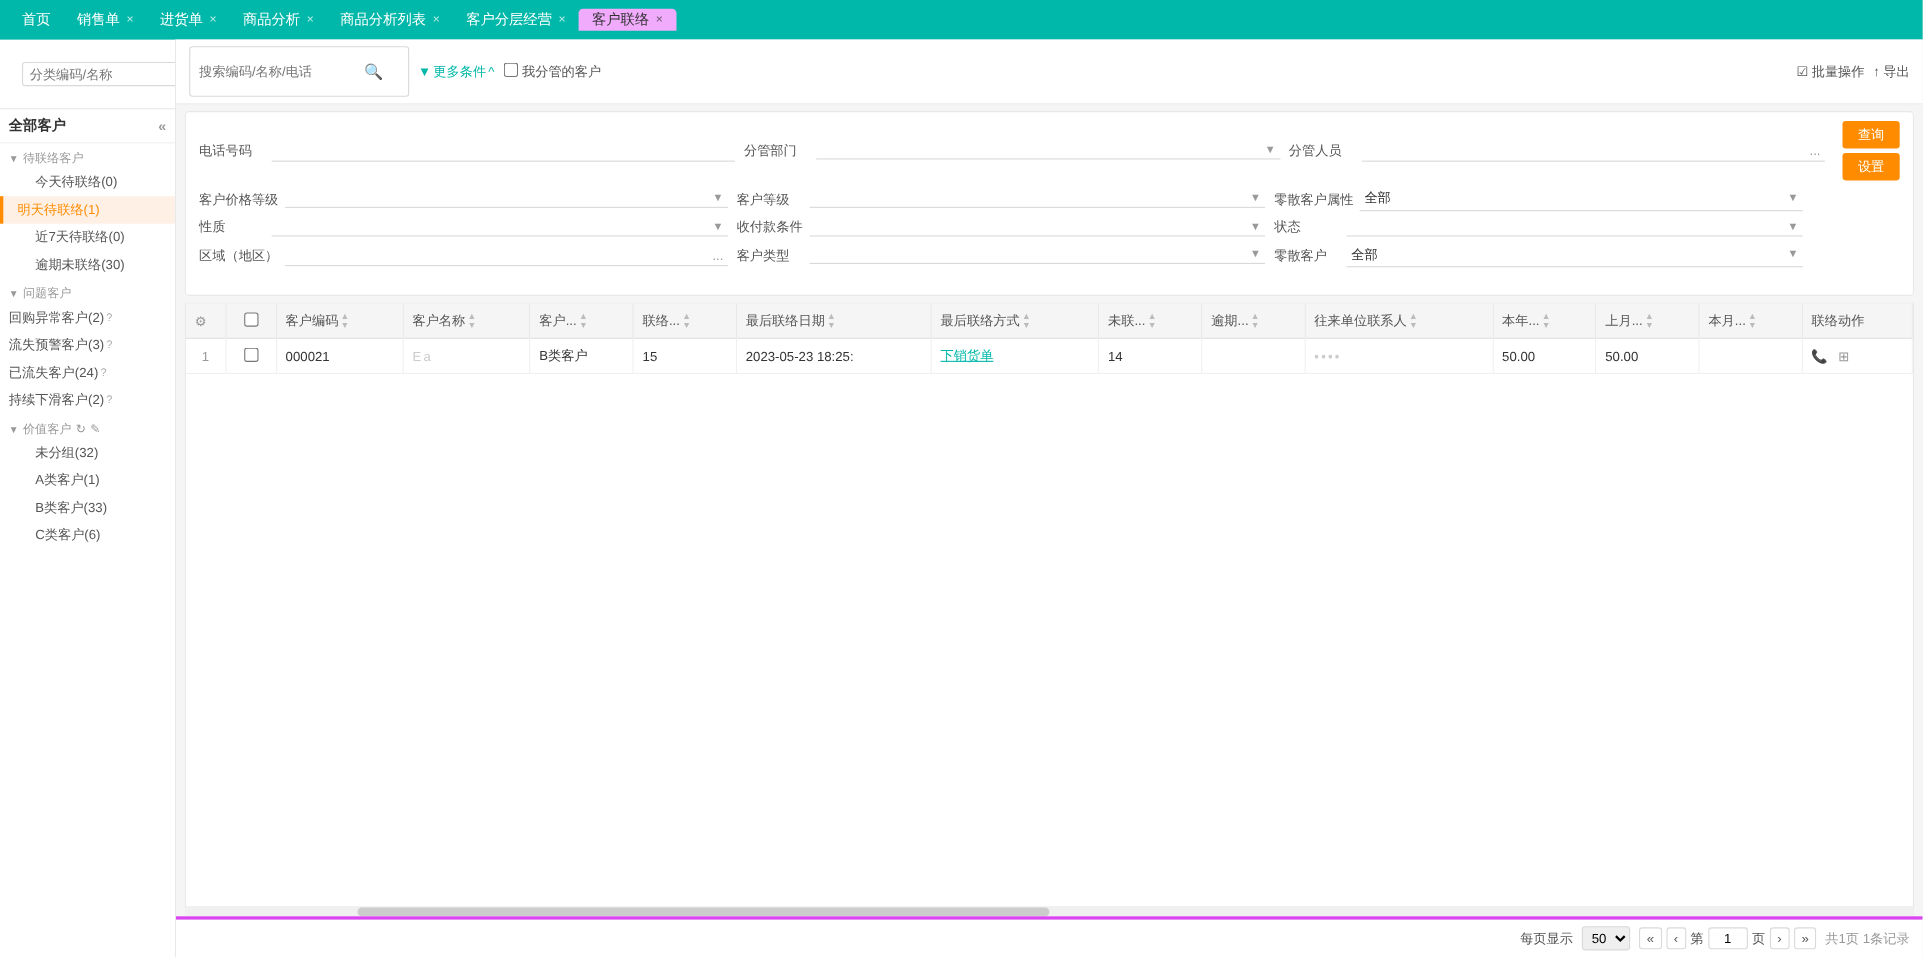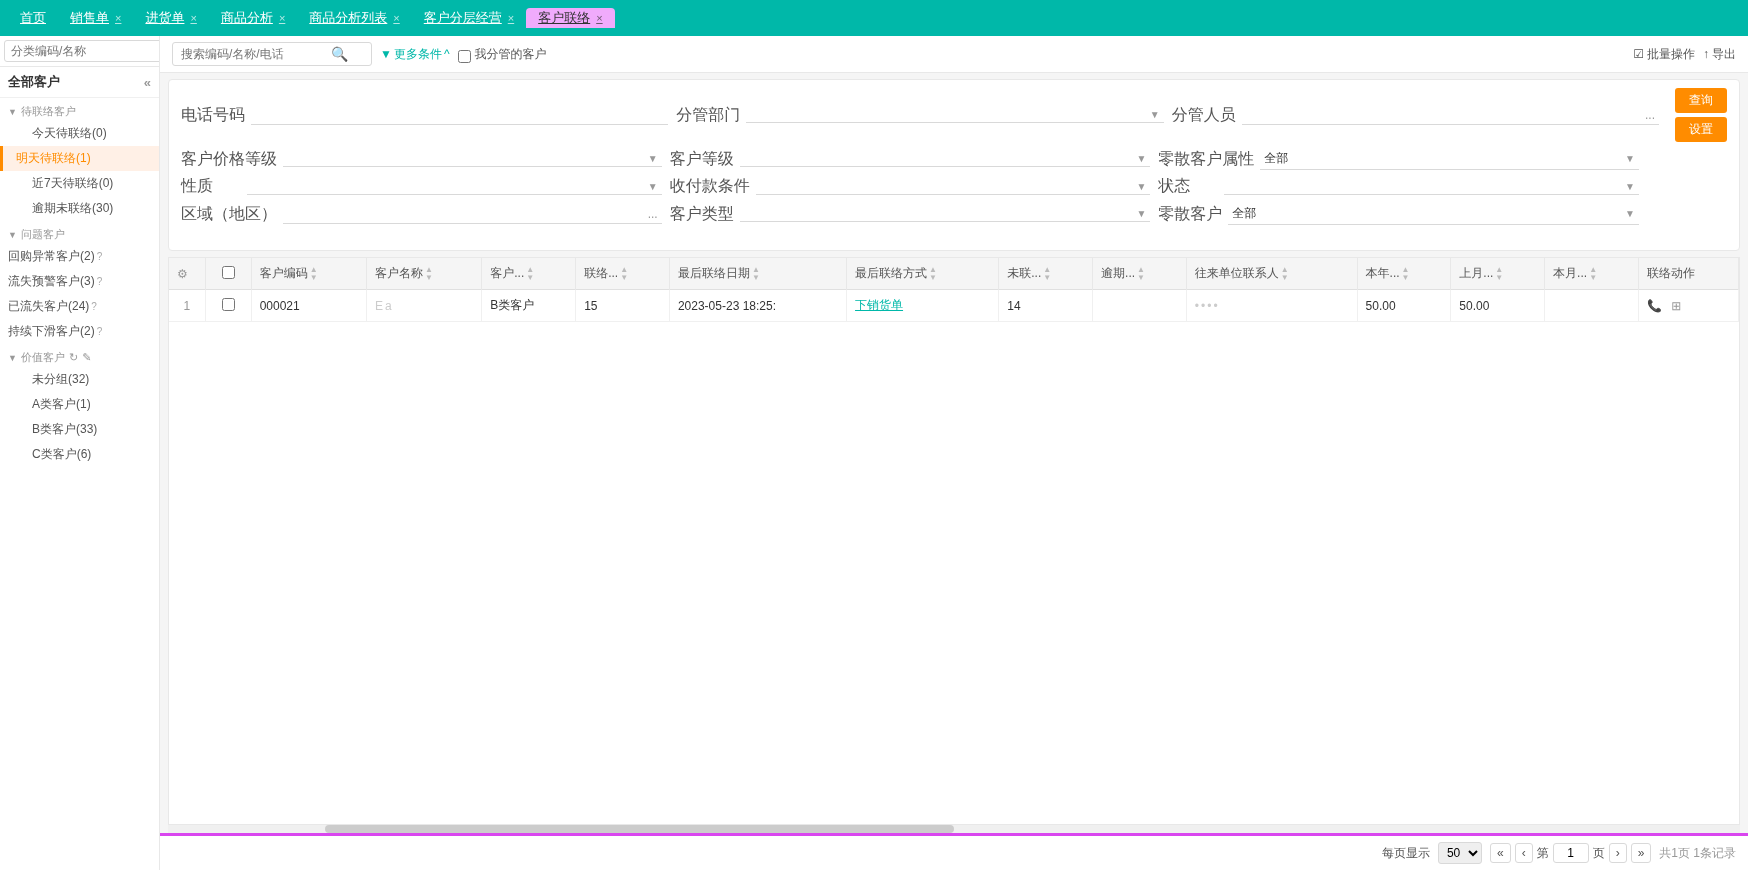--- a/index.html
+++ b/index.html
@@ -1,62 +1,62 @@
 <!DOCTYPE html>
 <html><head>
   <meta charset="utf-8">
   <style>
     * { box-sizing: border-box; margin: 0; padding: 0; }
     body { font-family: 'Microsoft YaHei', Arial, sans-serif; font-size: 12px; color: #333; background: #f5f5f5; overflow: hidden; }
     
     
     .top-nav { background: #00b8a9; height: 36px; display: flex; align-items: center; padding: 0 8px; }
-    .top-nav .nav-item { color: #fff; padding: 0 12px; height: 20px; display: flex; align-items: center; cursor: pointer; font-size: 13px; white-space: nowrap; text-decoration: underline; }
+    .top-nav .nav-item { color: #fff; padding: 0 12px; height: 20px; display: flex; align-items: center; cursor: pointer; font-size: 13px; white-space: nowrap; }
     .top-nav .nav-item.active { background: #f0abfc; color: #333; border-radius: 4px 4px 0 0; }
     .top-nav .nav-item .close-icon { margin-left: 6px; font-size: 11px; opacity: 0.7; }
     
     .main-layout { display: flex; height: calc(100vh - 36px); }
     
     
     .sidebar { width: 160px; background: #fff; border-right: 1px solid #e8e8e8; display: flex; flex-direction: column; overflow-y: auto; flex-shrink: 0; }
-    .sidebar-search { padding: 4px; display: flex; align-items: center; border-bottom: 1px solid #e8e8e8; }
+    .sidebar-search { padding: 20px; display: flex; align-items: center; border-bottom: 1px solid #e8e8e8; }
     .sidebar-search input { flex: 1; border: 1px solid #d9d9d9; border-radius: 3px; padding: 3px 6px; font-size: 12px; }
     
     .sidebar-all-section { padding: 6px 8px; display: flex; align-items: center; justify-content: space-between; font-weight: bold; color: #333; font-size: 13px; border-bottom: 1px solid #f0f0f0; }
     .sidebar-all-section .icons { display: flex; gap: 4px; color: #999; }
     
     .sidebar-group-title { padding: 6px 8px 2px; color: #999; font-size: 11px; display: flex; align-items: center; gap: 4px; }
     .sidebar-group-title::before { content: '▼'; font-size: 9px; }
     
     .sidebar-item { padding: 4px 8px 4px 32px; cursor: pointer; color: #555; font-size: 12px; }
     .sidebar-item.active { background: #fff0e6; color: #ff8c00; border-left: 3px solid #ff8c00; padding-left: 13px; }
     
     .sidebar-item.problem { padding-left: 8px; color: #555; display: flex; align-items: center; gap: 2px; }
     .sidebar-item.problem .help-icon { color: #aaa; font-size: 10px; }
     
     
     .content-area { flex: 1; display: flex; flex-direction: column; overflow: hidden; background: #f5f5f5; }
     
     
     .toolbar { background: #fff; padding: 6px 12px; display: flex; align-items: center; gap: 8px; border-bottom: 1px solid #e8e8e8; }
-    .search-input { display: flex; align-items: center; border: 1px solid #d9d9d9; border-radius: 3px; padding: 3px 8px; width: 200px; background: #fff; }
+    .search-input { display: flex; align-items: center; border: 1px solid #d9d9d9; border-radius: 3px; padding: 14px 8px; width: 200px; background: #fff; }
     .search-input input { border: none; outline: none; font-size: 12px; width: 150px; color: #999; }
     .search-input .search-btn { color: #00b8a9; cursor: pointer; font-size: 14px; }
     .more-filter { color: #00b8a9; display: flex; align-items: center; gap: 2px; cursor: pointer; font-size: 12px; }
-    .my-customers { display: flex; align-items: flex-end; gap: 4px; cursor: pointer; color: #555; font-size: 12px; }
+    .my-customers { display: flex; align-items: flex-start; gap: 4px; cursor: pointer; color: #555; font-size: 12px; }
     .toolbar-right { margin-left: auto; display: flex; align-items: center; gap: 8px; }
     .batch-op { color: #555; display: flex; align-items: center; gap: 3px; cursor: pointer; font-size: 12px; }
     .export-btn { color: #555; display: flex; align-items: center; gap: 3px; cursor: pointer; font-size: 12px; }
     
     
     .filter-panel { background: #fff; border: 1px solid #e8e8e8; margin: 6px 8px; border-radius: 4px; padding: 8px 12px; }
     .filter-row { display: flex; align-items: center; margin-bottom: 6px; gap: 8px; }
     .filter-row:last-child { margin-bottom: 0; }
     .filter-item { display: flex; align-items: center; gap: 6px; flex: 1; }
-    .filter-label { color: #555; white-space: nowrap; font-size: 16px; min-width: 60px; }
+    .filter-label { color: #555; white-space: nowrap; font-size: 12px; min-width: 60px; }
     .filter-select { border: none; border-bottom: 1px solid #d9d9d9; padding: 2px 4px; flex: 1; font-size: 12px; color: #333; display: flex; align-items: center; justify-content: space-between; cursor: pointer; min-width: 100px; }
     .filter-input { border: none; border-bottom: 1px solid #d9d9d9; padding: 2px 4px; flex: 1; font-size: 12px; min-width: 120px; }
     .filter-more { color: #999; cursor: pointer; margin-left: 4px; }
     .chevron-down { font-size: 10px; color: #999; }
     
     .filter-actions { display: flex; flex-direction: column; gap: 4px; margin-left: 8px; }
     .btn-query { background: #ff8c00; color: #fff; border: none; padding: 4px 14px; border-radius: 3px; cursor: pointer; font-size: 12px; }
     .btn-reset { background: #ff8c00; color: #fff; border: none; padding: 4px 14px; border-radius: 3px; cursor: pointer; font-size: 12px; }
     
     

